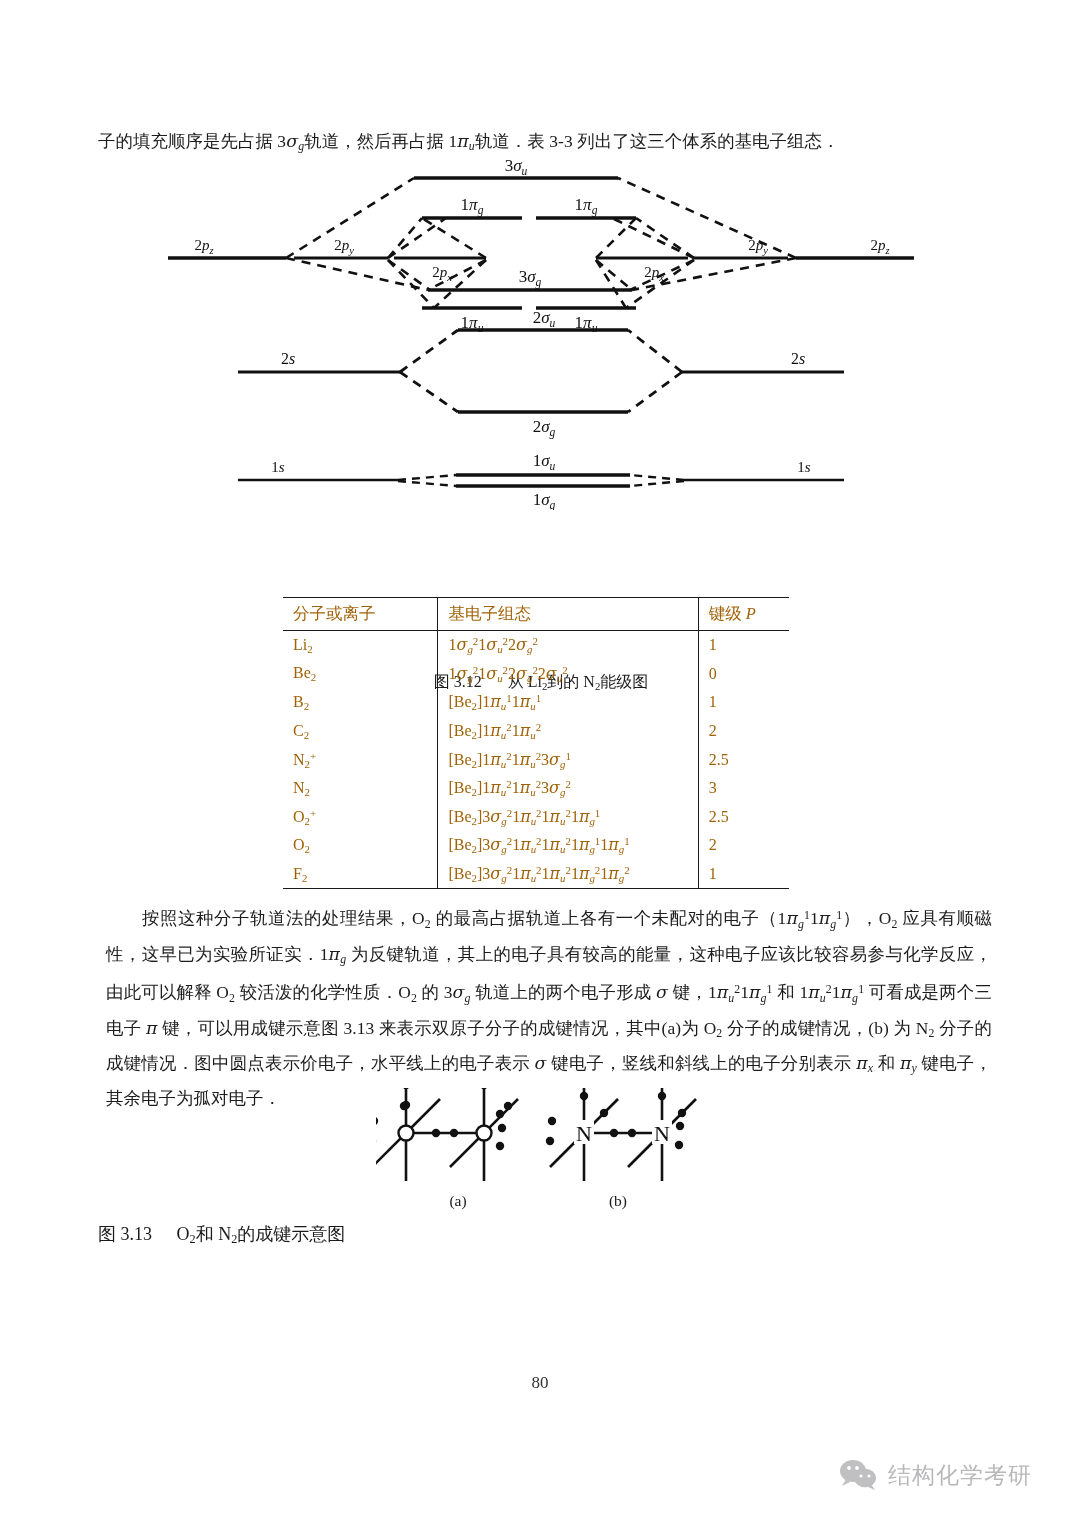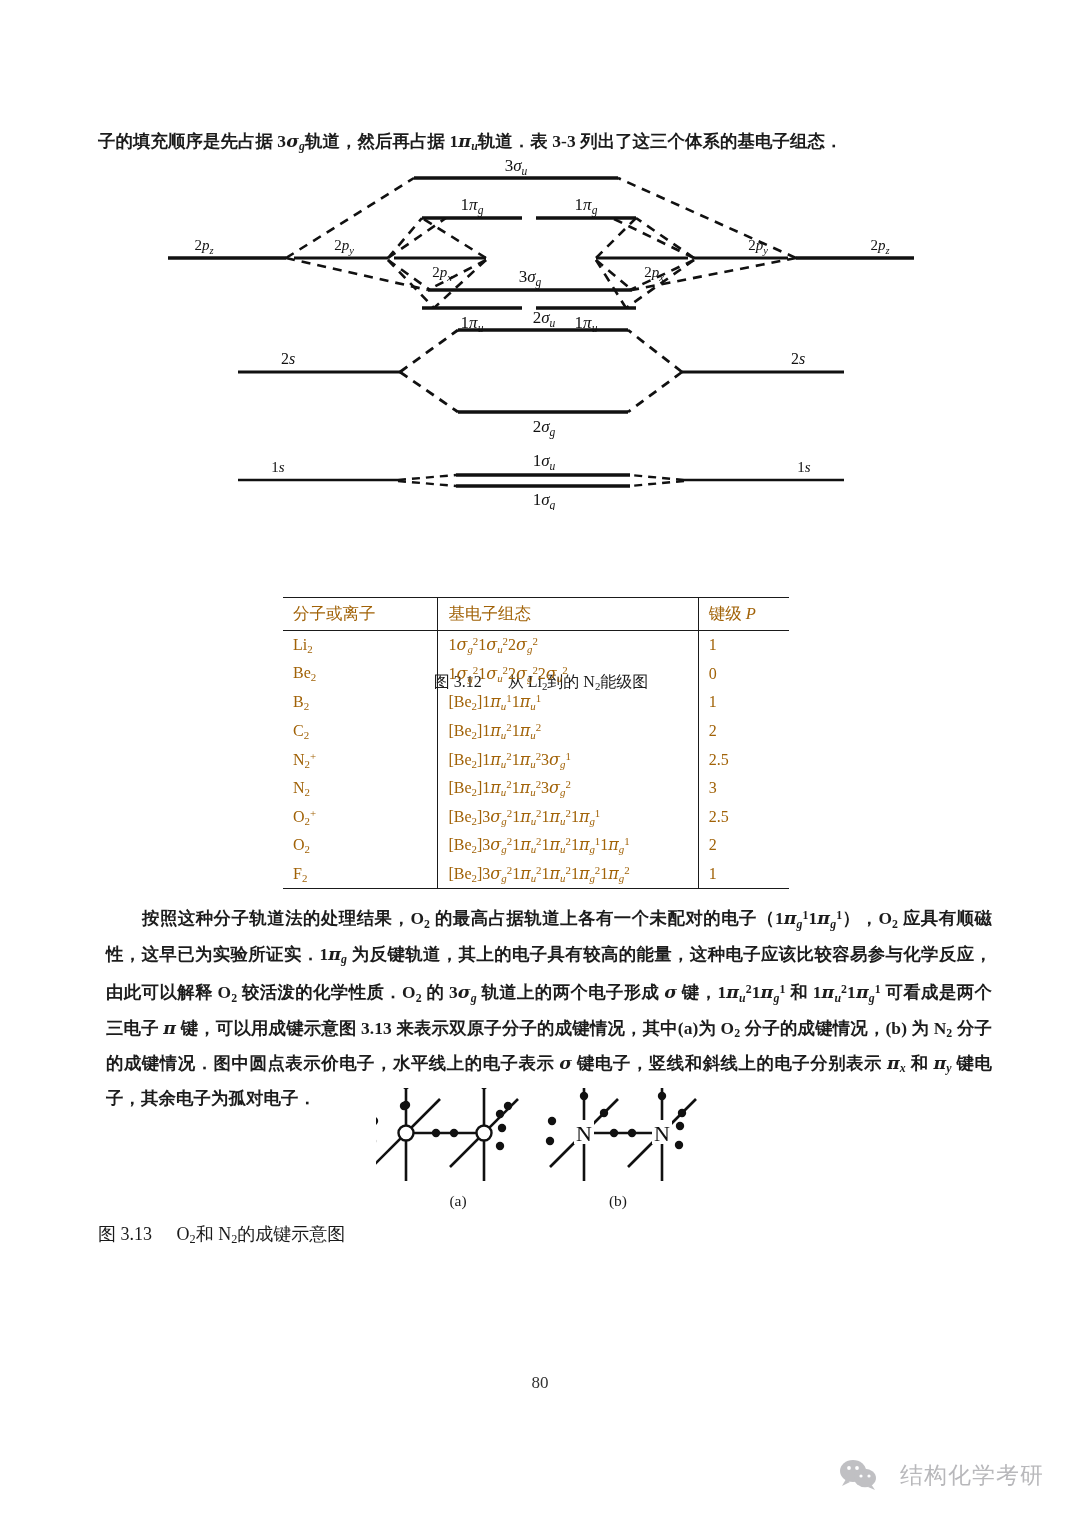--- a/index.html
+++ b/index.html
@@ -21,21 +21,20 @@
   }
 
   
   .body-text {
     position: absolute;
     font-size: 17.4px;
     line-height: 30px;
     text-align: justify;
     letter-spacing: 0.1px;
     color: #1c1c1c;
-    font-weight: bold;
   }
   #top-para {
     left: 98px;
     top: 126px;
     width: 886px;
   }
   #main-para {
     left: 106px;
     top: 900px;
     width: 886px;
@@ -142,21 +141,21 @@
     color: #333;
   }
 
   
   #footer-mark {
     position: absolute;
     left: 838px;
     top: 1458px;
     display: flex;
     align-items: center;
-    gap: 22px;
+    gap: 10px;
     opacity: 0.62;
   }
   #footer-mark .wm-text {
     font-family: "Liberation Sans", sans-serif;
     font-size: 23px;
     color: #8d8d92;
     letter-spacing: 1px;
   }
 </style>
 </head>

